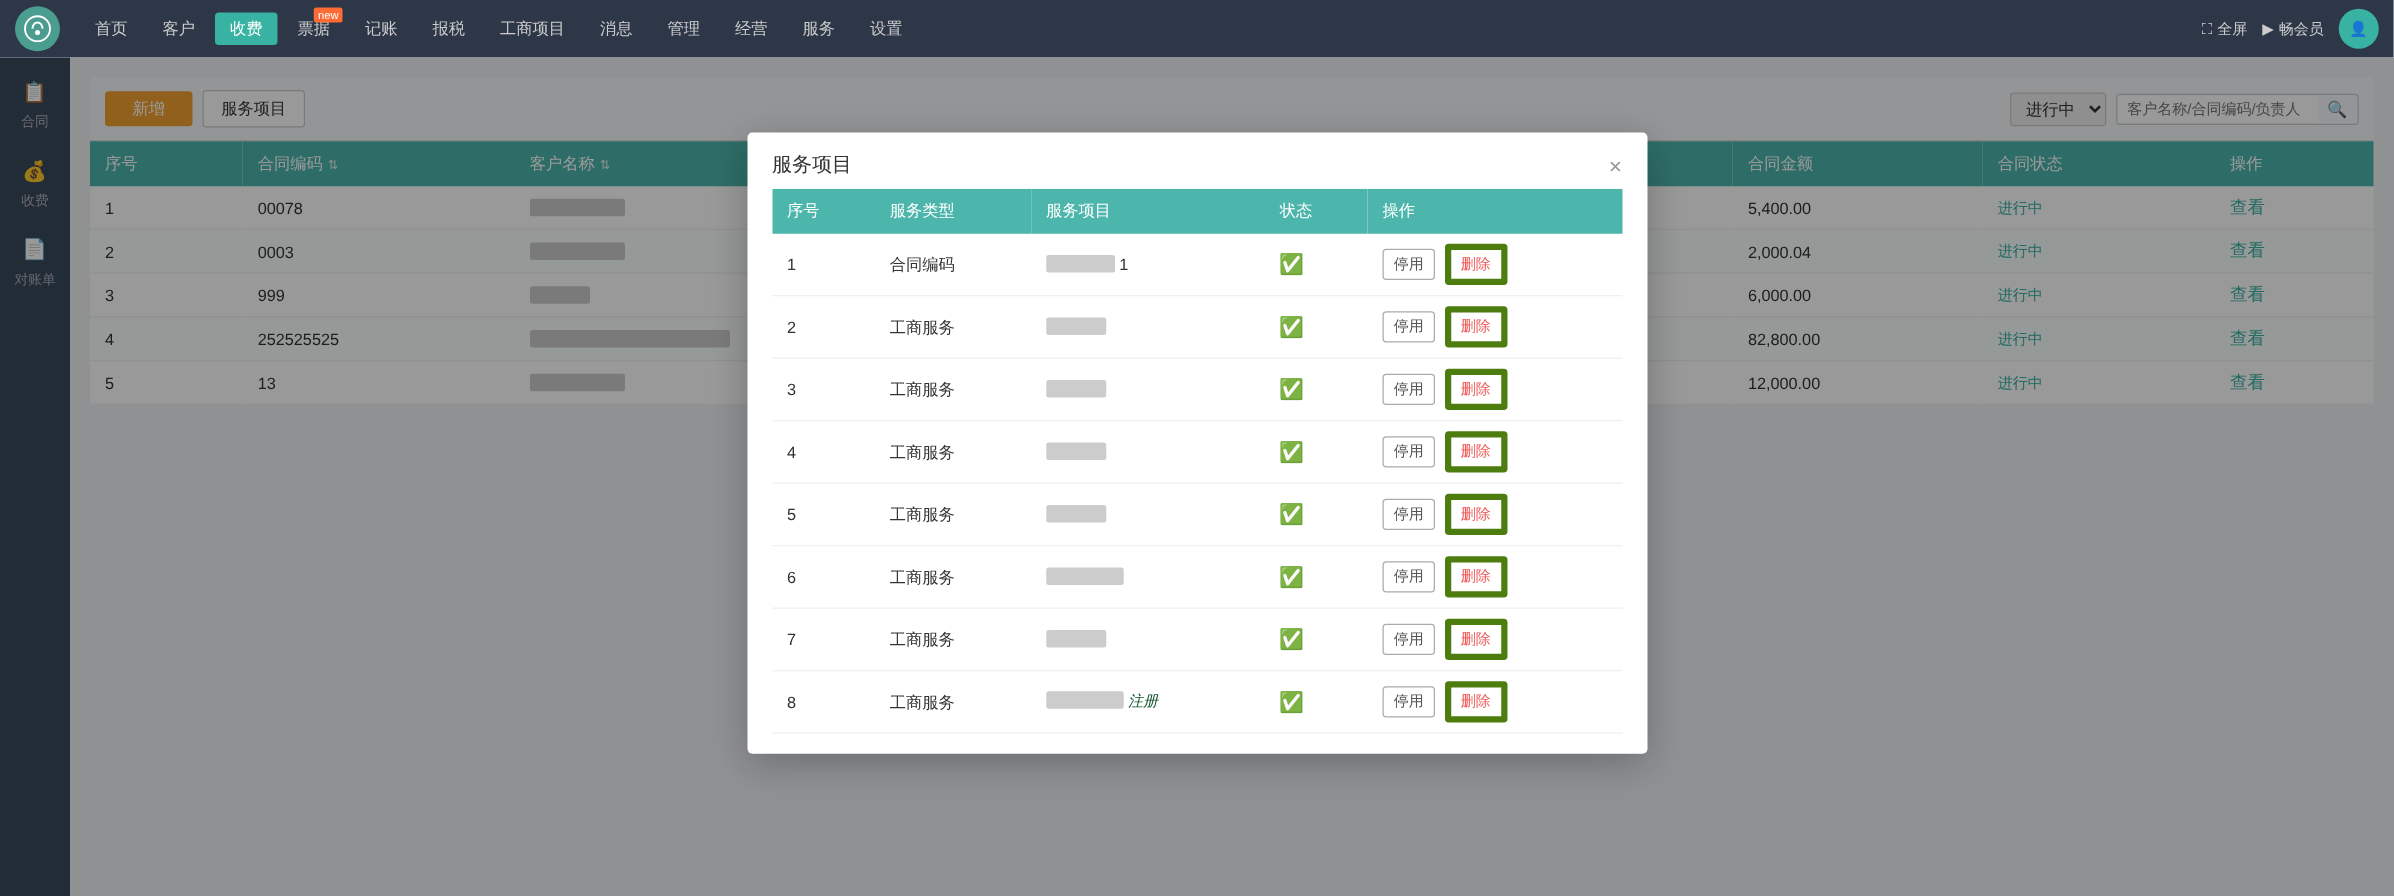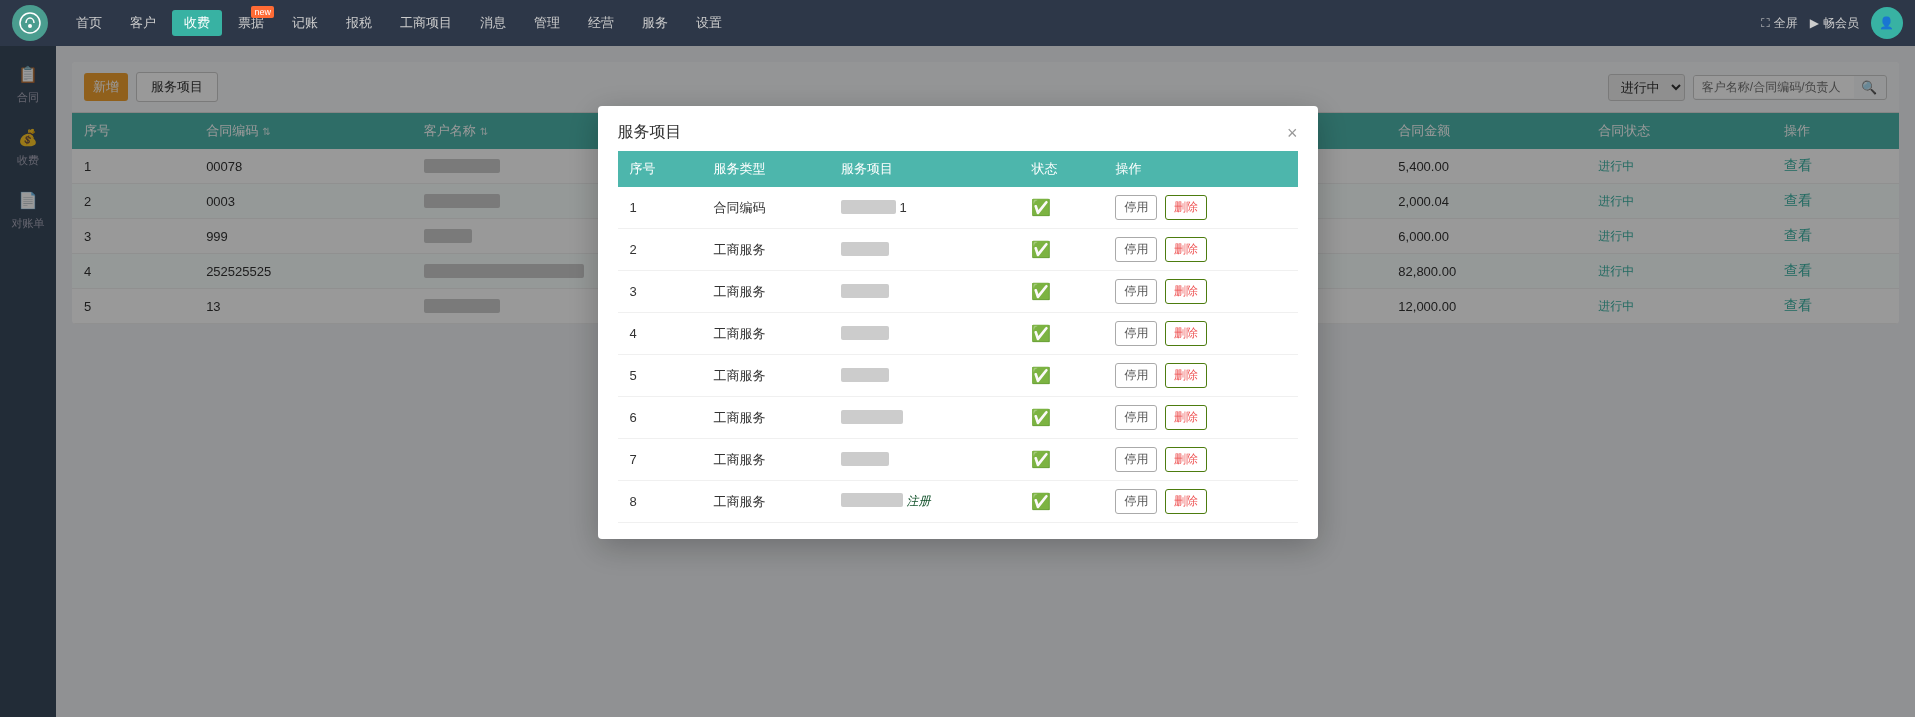--- a/index.html
+++ b/index.html
@@ -108,21 +108,21 @@
       align-items: center;
       gap: 8px;
       padding: 10px 12px;
       background: #f7f9fa;
       border-bottom: 1px solid #e0e0e0;
     }
     .btn-new {
       background: #f0a030;
       color: white;
       border: none;
-      padding: 5px 9px;
+      padding: 5px 22px;
       border-radius: 3px;
       cursor: pointer;
       font-size: 13px;
     }
     .btn-service {
       background: white;
       color: #333;
       border: 1px solid #ccc;
       padding: 5px 14px;
       border-radius: 3px;
@@ -264,21 +264,21 @@
       background: none;
       border: 1px solid #aaa;
       color: #555;
       padding: 3px 8px;
       border-radius: 3px;
       cursor: pointer;
       font-size: 12px;
     }
     .btn-delete {
       background: none;
-      border: 1px solid #4d7c0f;
+      border: 5px solid #4d7c0f;
       color: #e55;
       padding: 3px 8px;
       border-radius: 3px;
       cursor: pointer;
       font-size: 12px;
       margin-left: 4px;
     }
   </style>
 </head>
 <body>

